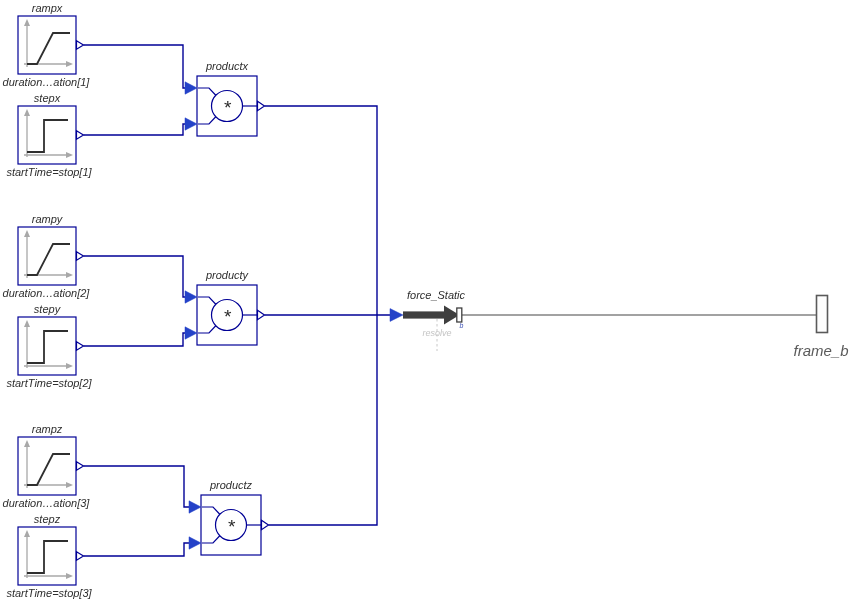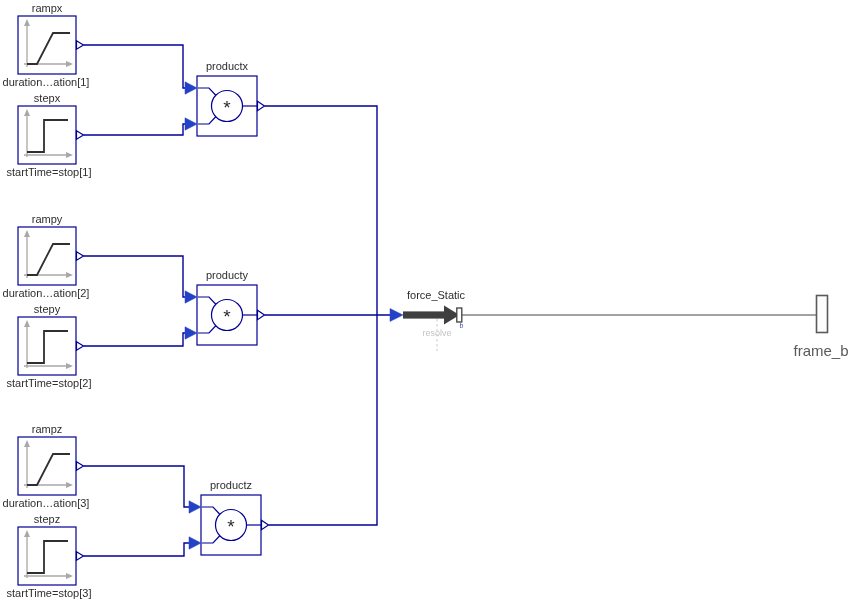--- a/index.html
+++ b/index.html
@@ -1,16 +1,16 @@
 <!DOCTYPE html>
 <html><head>
 <meta charset="utf-8">
 <style>
   html,body{margin:0;padding:0;background:#ffffff;}
-  .stage{position:relative;width:859px;height:606px;background:#ffffff;overflow:hidden;}
+  .stage{position:relative;width:859px;height:606px;background:#ffffff;overflow:hidden;font-style:italic;}
   svg text{font-family:"Liberation Sans","DejaVu Sans",sans-serif;fill:#2e2e2e;font-size:11px;}
   .tc{text-anchor:middle;}
   .blk{fill:#ffffff;stroke:#000096;stroke-width:1.2;}
   .conn{fill:none;stroke:#000096;stroke-width:1.4;}
   .inner{fill:none;stroke:#000096;stroke-width:1.2;}
   .inport{fill:#2442c8;stroke:#2442c8;stroke-width:0.5;}
   .outport{fill:#ffffff;stroke:#000096;stroke-width:1.2;}
   .axis{stroke:#a8a8a8;stroke-width:1.3;fill:none;}
   .axishead{fill:#a8a8a8;stroke:none;}
   .curve{stroke:#2f2f2f;stroke-width:1.8;fill:none;}

